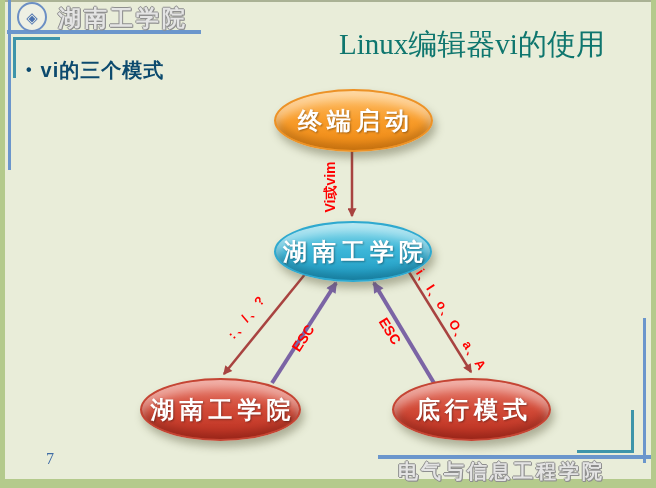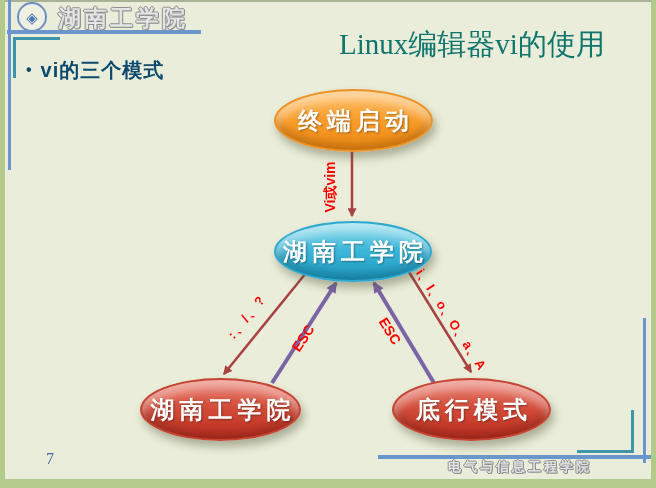--- a/index.html
+++ b/index.html
@@ -24,22 +24,22 @@
   .teal-corner-br{position:absolute;left:577px;top:410px;width:54px;height:40px;
     border-right:3px solid #3e95aa;border-bottom:3px solid #3e95aa;}
 
   
   .logo{position:absolute;left:17px;top:2px;width:26px;height:26px;border:2px solid #6b8fc4;
     border-radius:50%;background:#eef0e4;display:flex;align-items:center;justify-content:center;}
   .logo-inner{color:#4a72b0;font-size:15px;line-height:15px;}
   .outline-text{color:#e4e4e4;font-weight:bold;font-family:"Liberation Serif",serif;
     text-shadow:1px 0 #8f8f8f,-1px 0 #8f8f8f,0 1px #8f8f8f,0 -1px #8f8f8f,1px 1px #8f8f8f;}
   .school-name{position:absolute;left:58px;top:3px;font-size:23px;letter-spacing:3px;}
-  .department{position:absolute;left:398px;top:458px;width:244px;text-align:center;
-    font-size:13px;letter-spacing:3px;}
+  .department{position:absolute;left:398px;top:458px;width:244px;text-align:left;
+    font-size:20px;letter-spacing:3px;}
 
   .slide-title{position:absolute;left:300px;top:25px;width:344px;text-align:center;
     font-family:"Liberation Serif",serif;font-size:29px;color:#0f766e;white-space:nowrap;}
   .bullet-line{position:absolute;left:26px;top:57px;font-family:Liberation Sans, sans-serif;
     font-size:20px;font-weight:bold;color:#0c4a6e;letter-spacing:1px;}
   .bullet-marker{margin-right:8px;font-size:16px;vertical-align:2px;}
   .page-number{position:absolute;left:46px;top:450px;font-family:"Liberation Serif",serif;
     font-size:16px;color:#3f6ca5;}
 
   

